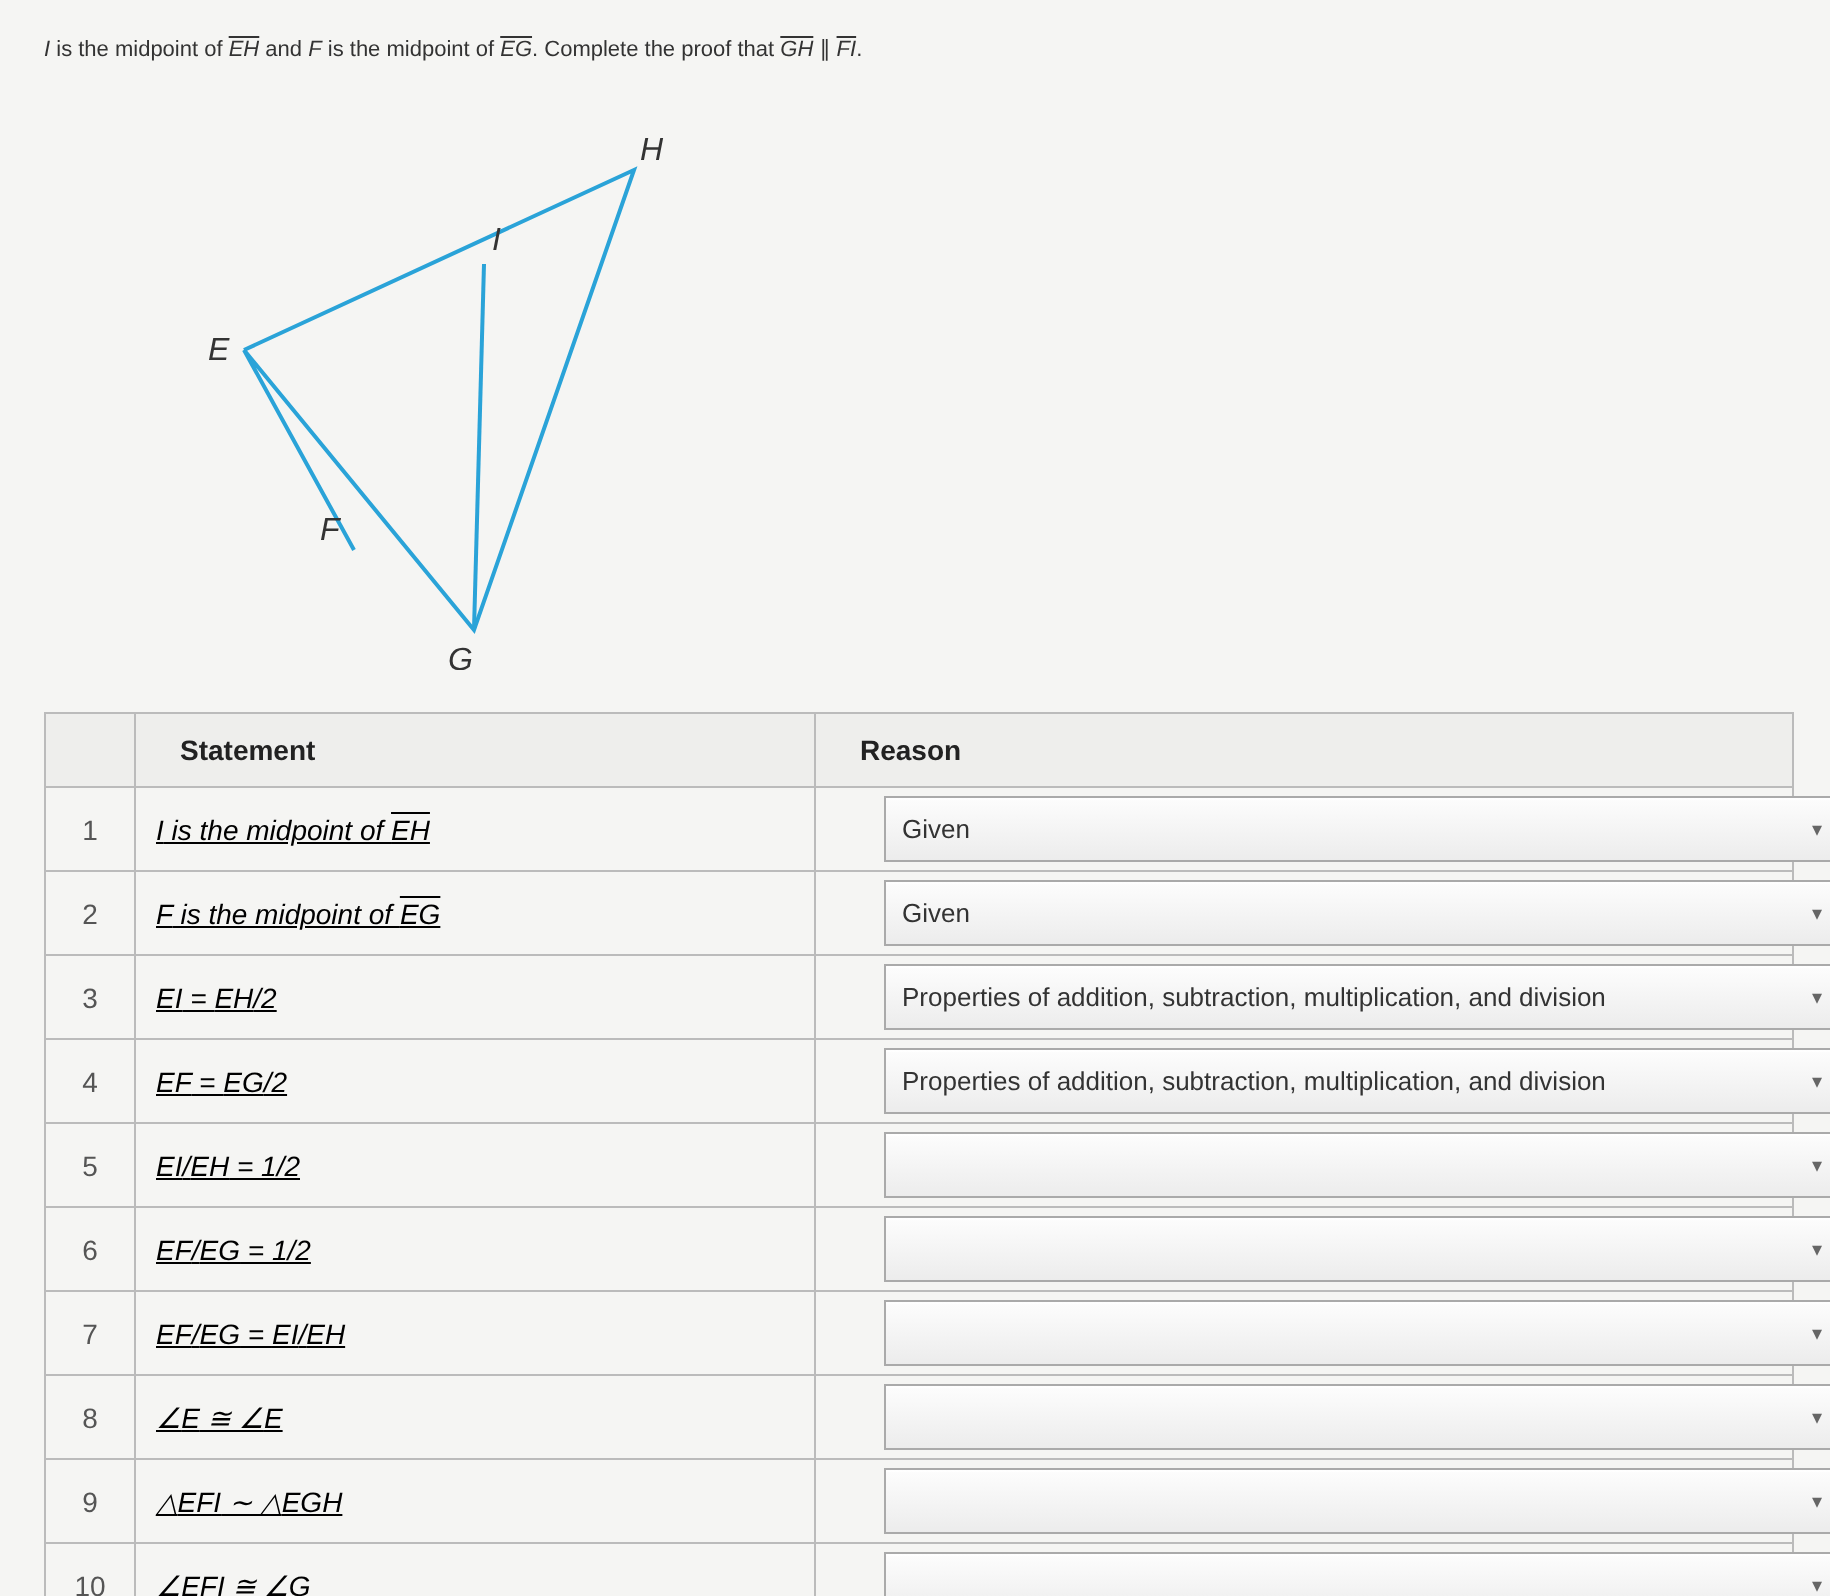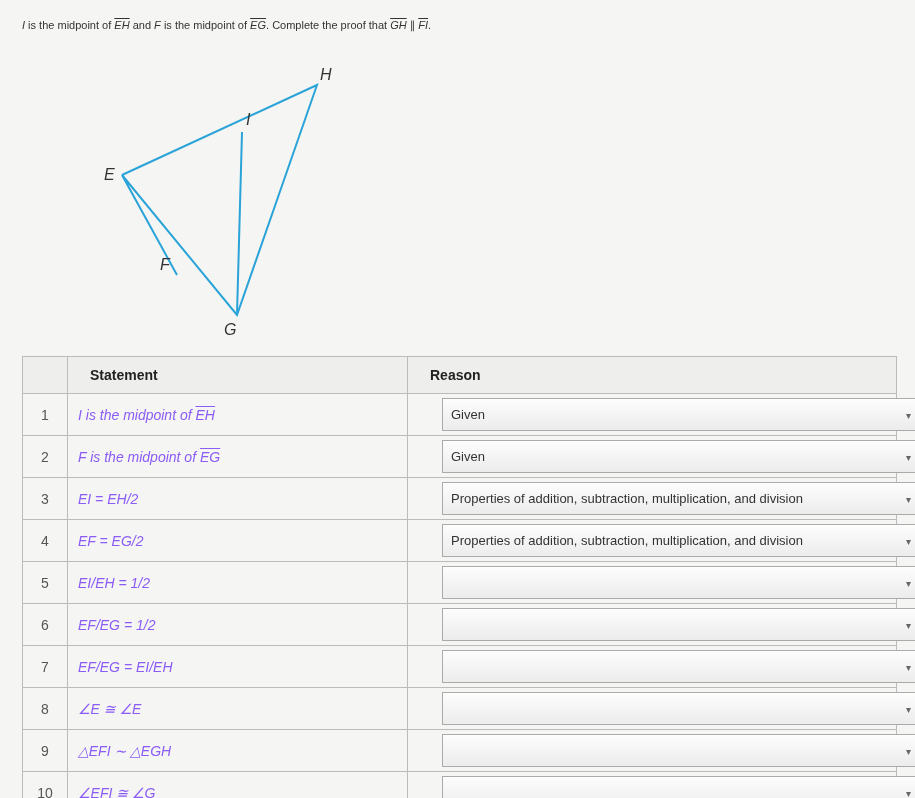--- a/index.html
+++ b/index.html
@@ -53,21 +53,22 @@
       height: 34px;
     }
     td.num {
       width: 36px;
       text-align: center;
       color: #555;
     }
     td.statement {
       width: 340px;
       font-style: italic;
-      color: #8b5cf6;
+      color: #000000;
+      text-decoration: underline;
     }
     td.reason {
       padding: 4px 6px;
     }
     .reason-select {
       width: 100%;
       height: 33px;
       border: 1px solid #aaa;
       background: linear-gradient(#fdfdfd, #ececec);
       font-family: Verdana, Geneva, sans-serif;

